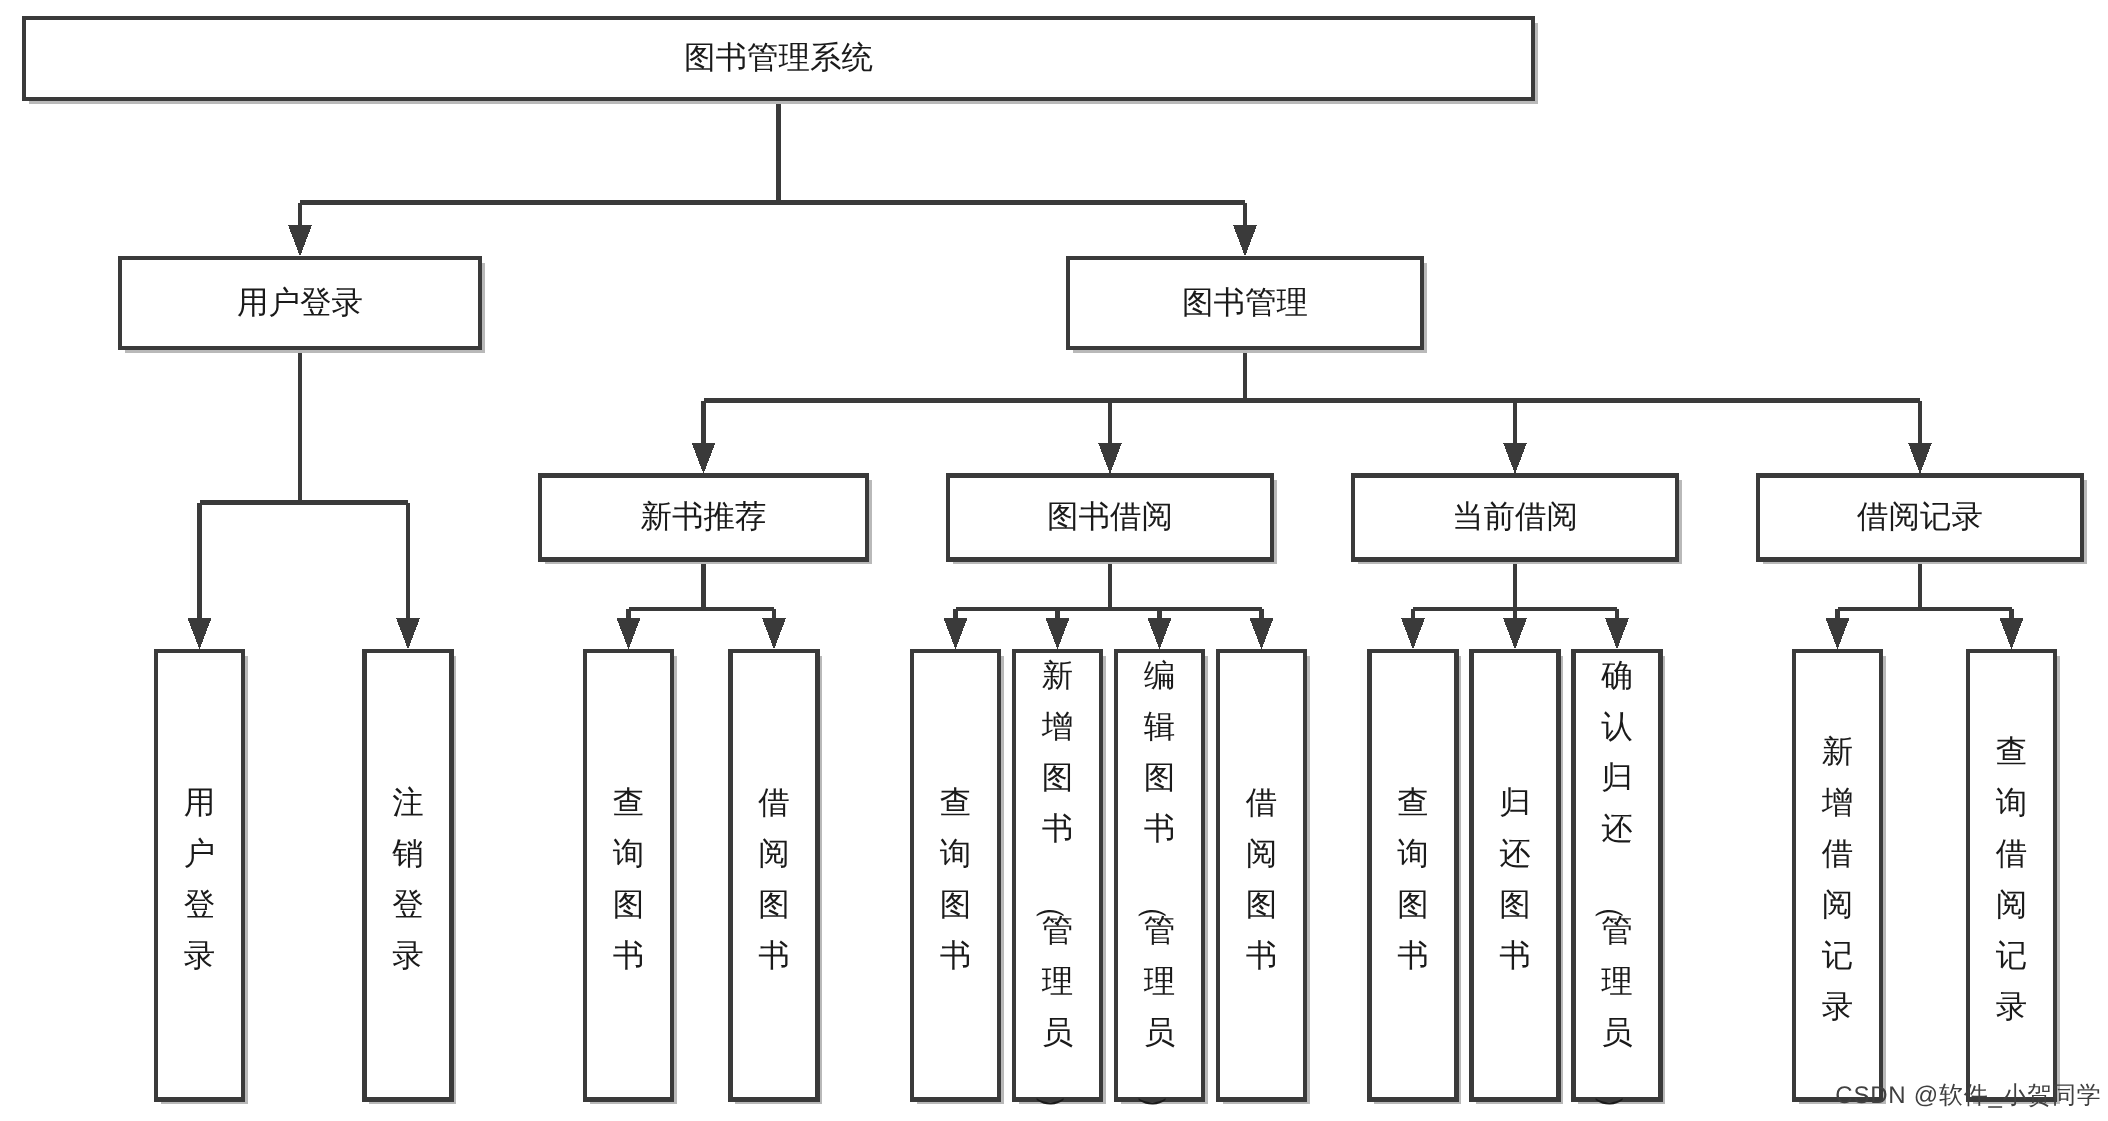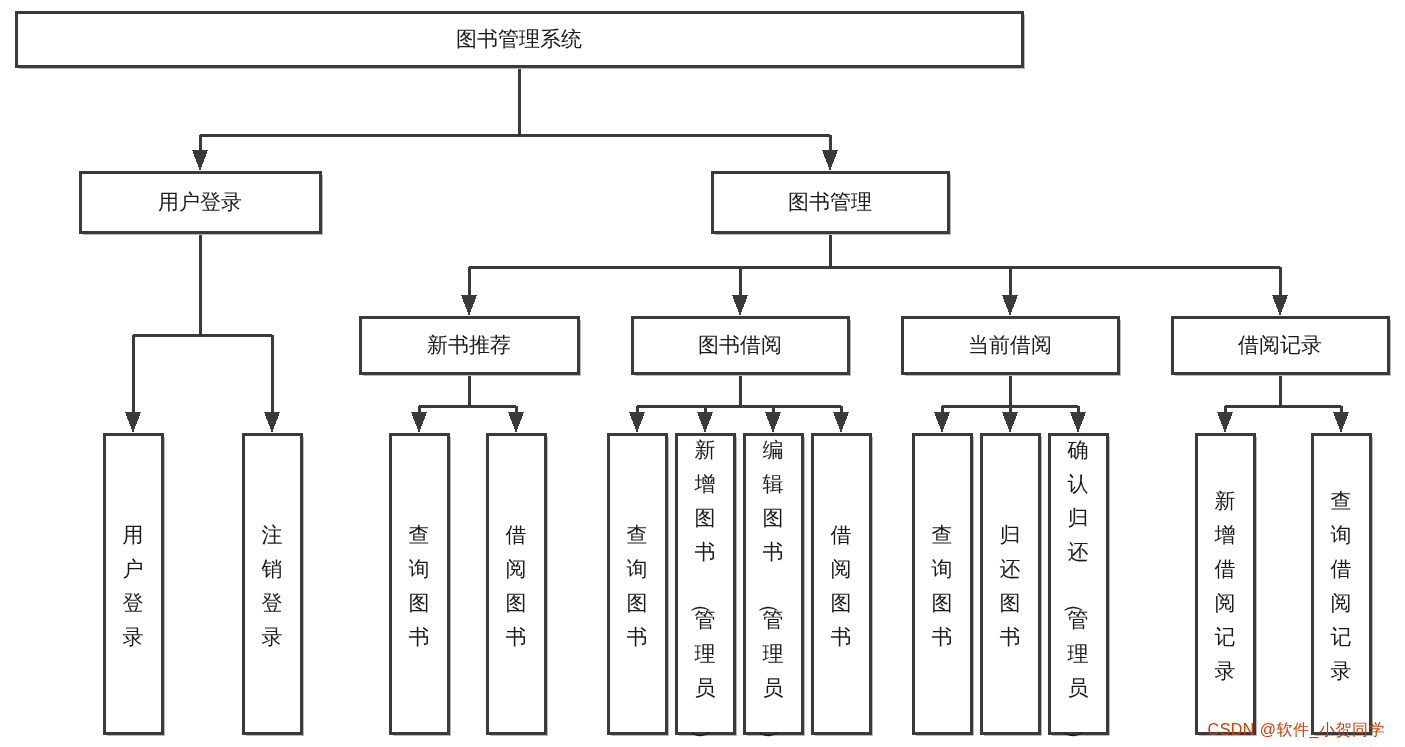--- a/index.html
+++ b/index.html
@@ -57,25 +57,25 @@
     dominant-baseline: middle;
   }
   .node-label-vertical {
     fill: #1a1a1a;
     font-family: "Liberation Sans", "DejaVu Sans", sans-serif;
     font-size: 21px;
     text-anchor: middle;
   }
   .watermark {
     position: absolute;
-    right: 20px;
+    right: 4px;
     bottom: 6px;
     font-family: "Liberation Sans", "DejaVu Sans", sans-serif;
     font-size: 16px;
-    color: #c2410c;
+    color: #404040;
     letter-spacing: 0.5px;
     white-space: nowrap;
     pointer-events: none;
   }
 </style>
 </head>
 <body>
 
 <div id="diagram-root">
   <svg class="diagram" id="diagram-svg" viewBox="0 0 1405 747" xmlns="http://www.w3.org/2000/svg">

